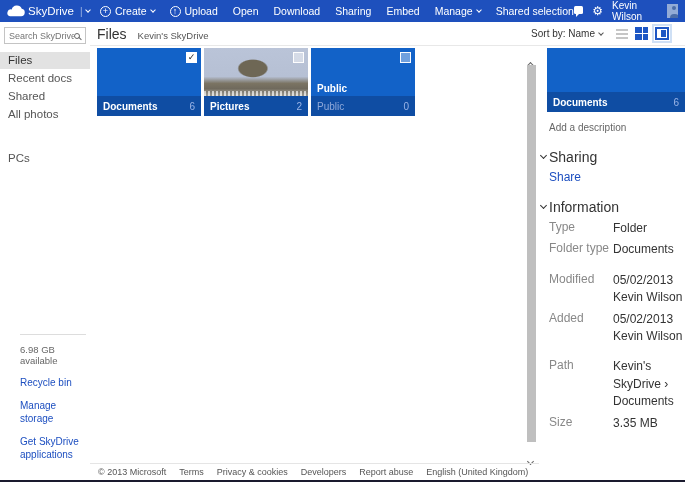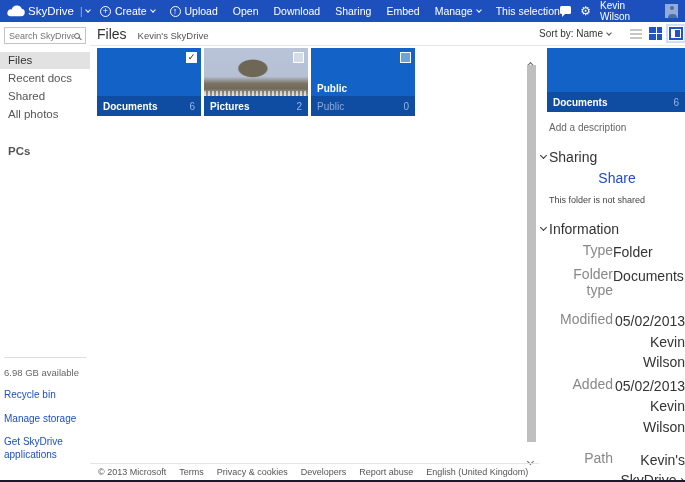--- a/index.html
+++ b/index.html
@@ -26,33 +26,33 @@
   .avatar::after { content:""; position:absolute; bottom:-1px; left:3px; width:9px; height:5px; border-radius:4px 4px 0 0; background:#4c6da8; }
 
   
   .sidebar { position:absolute; top:22px; left:0; width:90px; bottom:0; background:#fff; }
   .search-box { margin:5px 4px 8px 4px; border:1px solid #c4c4c4; height:17px; display:flex; align-items:center; padding:0 3px 0 4px; }
   .search-box input { border:none; outline:none; width:100%; font-size:9px; color:#666; font-family:inherit; background:transparent; }
   .mag { position:relative; width:6px; height:6px; border:1px solid #666; border-radius:50%; flex-shrink:0; margin-right:2px; cursor:pointer; }
   .mag::after { content:""; position:absolute; width:4px; height:1px; background:#666; transform:rotate(45deg); right:-3px; bottom:-1px; }
   .nav-item { font-size:11.5px; color:#555; padding:2px 0 3px 8px; margin-bottom:1px; cursor:pointer; }
   .nav-item.selected { background:#e2e2e2; color:#333; }
-  .pcs-header { font-size:11.5px; color:#555; padding:2px 0 3px 8px; margin-top:20px;font-weight:bold; }
+  .pcs-header { font-size:11.5px; color:#555; padding:2px 0 3px 8px; margin-top:27px; }
   .pc-item { font-size:9.5px; font-weight:bold; color:#333; padding:6px 0 0 8px; cursor:pointer; }
-  .sidebar-bottom { position:absolute; bottom:5px; left:0; right:4px; padding-left:4px; }
+  .sidebar-bottom { position:absolute; bottom:5px; left:0; right:4px; padding-left:20px; }
   .sb-divider { border-top:1px solid #ddd; margin-bottom:9px; }
   .storage { font-size:9.5px; color:#666; margin-bottom:11px; }
   .slink { font-size:10px; color:#1d4fc0; margin-bottom:11px; cursor:pointer; line-height:1.25; }
   .slink:last-child { margin-bottom:14px; }
 
   
   .main-header { position:absolute; left:90px; top:22px; width:595px; height:24px; border-bottom:1px solid #e8e8e8; display:flex; align-items:center; }
   .page-title { font-size:14px; color:#333; margin-left:7px; font-weight:normal; }
   .breadcrumb { font-size:9.5px; color:#555; margin-left:11px; margin-top:4px; cursor:pointer; }
-  .header-right { margin-left:auto; display:flex; align-items:center; gap:13px; padding-right:2px; }
+  .header-right { margin-left:auto; display:flex; align-items:center; gap:7px; padding-right:16px; }
   .sort-ctl { display:flex; align-items:center; gap:4px; font-size:10px; color:#333; cursor:pointer; }
   .sort-ctl .chev { border-color:#555; }
   .view-icons { display:flex; align-items:center; gap:7px; margin-left:6px; }
   .ic-list { width:12px; height:10px; background:repeating-linear-gradient(180deg,#c6c6c6 0 2px,transparent 2px 4px); cursor:pointer; }
   .ic-tiles { width:13px; height:13px; background-color:#1d56c4; background-image:linear-gradient(90deg,transparent 0 7px,#fff 7px 8px,transparent 8px),linear-gradient(180deg,transparent 0 6px,#fff 6px 7px,transparent 7px); cursor:pointer; }
   .ic-details { width:14px; height:13px; background:#1d56c4; position:relative; cursor:pointer; outline:2px solid #cfe0f5; outline-offset:1px; }
   .ic-details::before { content:""; position:absolute; inset:2px; background:#fff; }
   .ic-details::after { content:""; position:absolute; top:3px; bottom:3px; right:3px; width:5px; background:#1d56c4; }
 
   
@@ -92,24 +92,24 @@
   .sb-down { bottom:4px; }
   .sb-thumb { position:absolute; top:17px; bottom:32px; left:3px; width:9px; background:#bfbfbf; cursor:pointer; }
 
   
   .details { position:absolute; left:547px; top:48px; width:138px; }
   .preview-tile { width:138px; height:64px; position:relative; background:#1262c8; cursor:pointer; }
   .add-desc { font-size:10px; color:#666; margin:10px 0 16px 2px; cursor:text; }
   .section-header { display:flex; align-items:center; gap:3px; margin:0 0 5px -6px; cursor:pointer; }
   .section-header .chev { border-color:#333; width:5px; height:5px; margin-top:-2px; }
   .section-title { font-size:14px; color:#333; }
-  .share-link { font-size:14px; color:#1d4fc0; margin:0 0 9px 2px; cursor:pointer;text-align:center; }
+  .share-link { font-size:12px; color:#1d4fc0; margin:0 0 15px 2px; cursor:pointer; }
   .share-status { font-size:9px; color:#444; margin:0 0 16px 2px; }
   .info-table { margin-left:2px; }
-  .info-row { display:flex; font-size:14px; margin-bottom:4px;text-align:right; }
+  .info-row { display:flex; font-size:12px; margin-bottom:4px; }
   .info-row.gap-after { margin-bottom:13px; }
   .info-label { width:64px; color:#888; flex-shrink:0; }
   .info-value { color:#333; line-height:1.45; }
   .info-value .v2 { display:block; }
   .info-value.linkish { cursor:pointer; }
 
   
   .footer { position:absolute; left:90px; bottom:0; width:449px; height:17px; border-top:1px solid #e5e5e5; display:flex; align-items:center; gap:13px; padding-left:8px; font-size:9px; color:#555; white-space:nowrap; }
   .footer span { cursor:pointer; }
   .footer span:first-child { cursor:default; }
@@ -139,21 +139,21 @@
         <span>Upload</span>
       </span>
       <span class="menu-item">Open</span>
       <span class="menu-item">Download</span>
       <span class="menu-item">Sharing</span>
       <span class="menu-item">Embed</span>
       <span class="menu-item">
         <span>Manage</span>
         <span class="chev"></span>
       </span>
-      <span class="menu-item">This selection</span>
+      <span class="menu-item">Shared selection</span>
     </div>
     <div class="topbar-right">
       <span class="chat-ic"></span>
       <span class="gear-ic">⚙</span>
       <span class="user-name">Kevin Wilson</span>
       <span class="avatar"></span>
     </div>
   </div>
 
   <div class="sidebar">
@@ -229,21 +229,20 @@
         <span class="tile-count">6</span>
       </div>
     </div>
     <div class="add-desc">Add a description</div>
 
     <div class="section-header">
       <span class="chev"></span>
       <span class="section-title">Sharing</span>
     </div>
     <div class="share-link">Share</div>
-    <div class="share-status">This folder is not shared</div>
 
     <div class="section-header">
       <span class="chev"></span>
       <span class="section-title">Information</span>
     </div>
     <div class="info-table">
       <div class="info-row">
         <span class="info-label">Type</span>
         <span class="info-value">Folder</span>
       </div>

